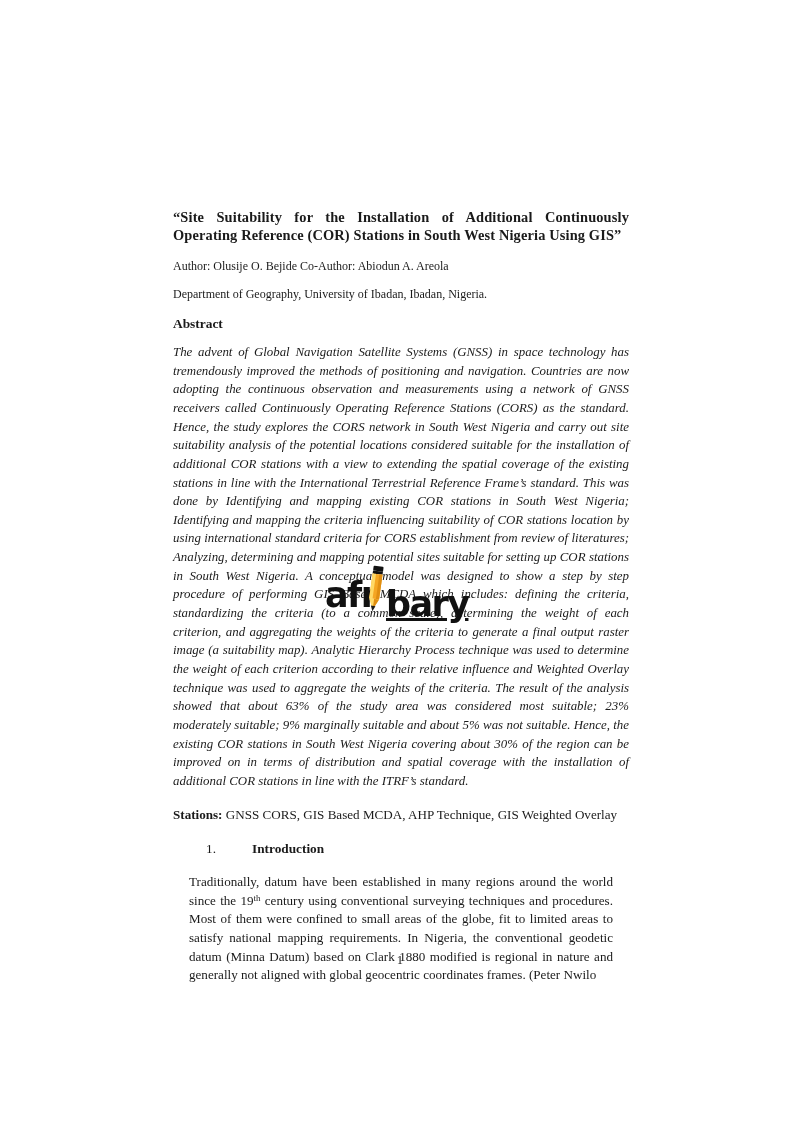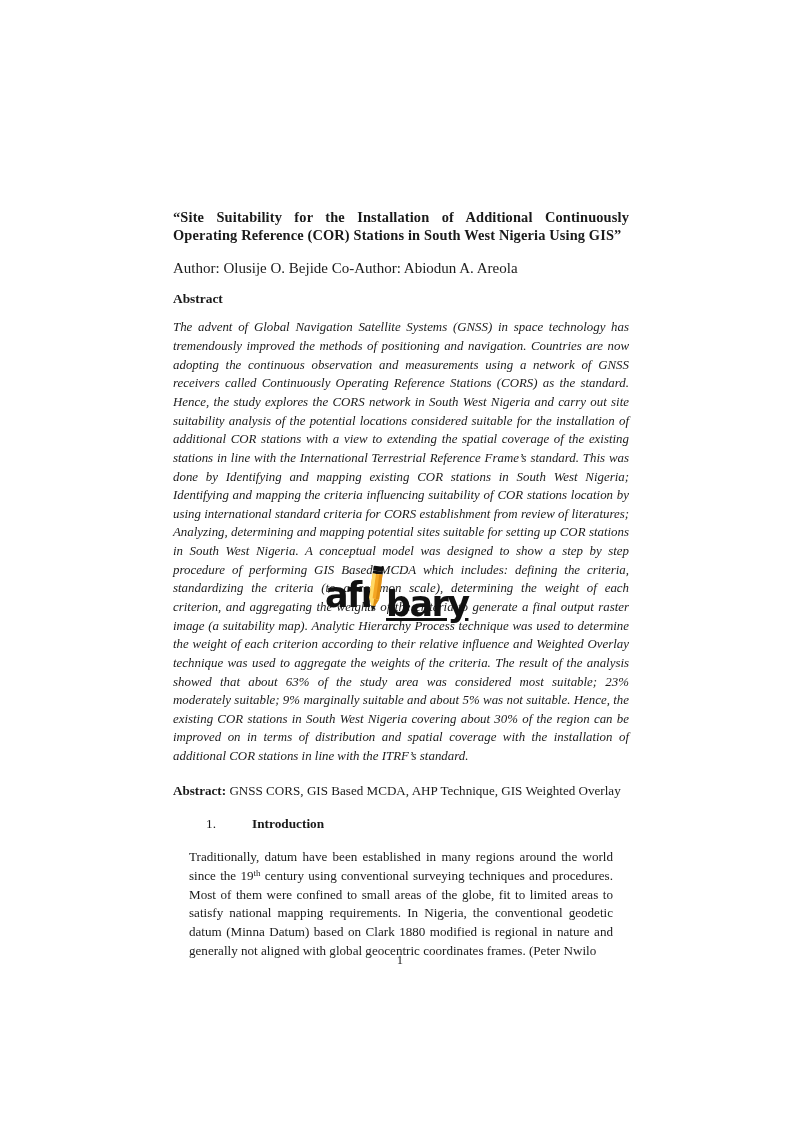--- a/index.html
+++ b/index.html
@@ -36,21 +36,21 @@
     font-size: 14.4px;
     font-weight: bold;
     line-height: 1.28;
     text-align: justify;
     text-justify: inter-word;
     letter-spacing: 0.01em;
     margin: 0 0 14px 0;
   }
 
   .meta-line {
-    font-size: 15px;
+    font-size: 12px;
     line-height: 1.3;
     margin: 0 0 13px 0;
   }
 
   .section-head {
     font-size: 13.4px;
     font-weight: bold;
     margin: 0 0 11px 0;
   }
 
@@ -148,28 +148,29 @@
 <body>
 
 <div class="page">
 
   <div class="content">
 
     <h1 class="doc-title">“Site Suitability for the Installation of Additional Continuously Operating Reference (COR) Stations in South West Nigeria Using GIS”</h1>
 
     <p class="meta-line">Author: Olusije O. Bejide Co-Author: Abiodun A. Areola</p>
 
+    <p class="meta-line">Department of Geography, University of Ibadan, Ibadan, Nigeria.</p>
 
 
     <h2 class="section-head">Abstract</h2>
 
     <p class="abstract">The advent of Global Navigation Satellite Systems (GNSS) in space technology has tremendously improved the methods of positioning and navigation. Countries are now adopting the continuous observation and measurements using a network of GNSS receivers called Continuously Operating Reference Stations (CORS) as the standard. Hence, the study explores the CORS network in South West Nigeria and carry out site suitability analysis of the potential locations considered suitable for the installation of additional COR stations with a view to extending the spatial coverage of the existing stations in line with the International Terrestrial Reference Frame’s standard. This was done by Identifying and mapping existing COR stations in South West Nigeria; Identifying and mapping the criteria influencing suitability of COR stations location by using international standard criteria for CORS establishment from review of literatures; Analyzing, determining and mapping potential sites suitable for setting up COR stations in South West Nigeria. A conceptual model was designed to show a step by step procedure of performing GIS Based MCDA which includes: defining the criteria, standardizing the criteria (to a common scale), determining the weight of each criterion, and aggregating the weights of the criteria to generate a final output raster image (a suitability map). Analytic Hierarchy Process technique was used to determine the weight of each criterion according to their relative influence and Weighted Overlay technique was used to aggregate the weights of the criteria. The result of the analysis showed that about 63% of the study area was considered most suitable; 23% moderately suitable; 9% marginally suitable and about 5% was not suitable. Hence, the existing COR stations in South West Nigeria covering about 30% of the region can be improved on in terms of distribution and spatial coverage with the installation of additional COR stations in line with the ITRF’s standard.</p>
 
     <p class="keywords">
-      <span class="kw-label">Abstract:</span>
+      <span class="kw-label">Stations:</span>
       <span>GNSS CORS, GIS Based MCDA, AHP Technique, GIS Weighted Overlay</span>
     </p>
 
     <div class="numbered-head">
       <span class="num">1.</span>
       <span class="head-text">Introduction</span>
     </div>
 
     <p class="body-para">
       <span>Traditionally, datum have been established in many regions around the world since the 19</span><sup>th</sup><span> century using conventional surveying techniques and procedures. Most of them were confined to small areas of the globe, fit to limited areas to satisfy national mapping requirements. In Nigeria, the conventional geodetic datum (Minna Datum) based on Clark 1880 modified is regional in nature and generally not aligned with global geocentric coordinates frames. (Peter Nwilo</span>

